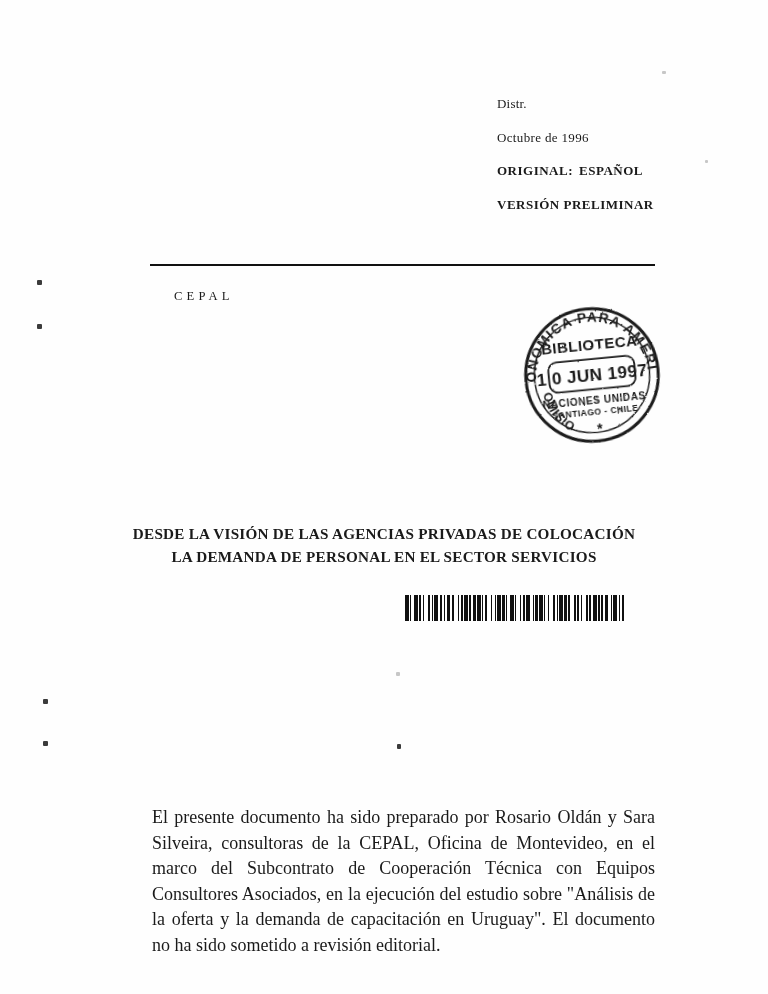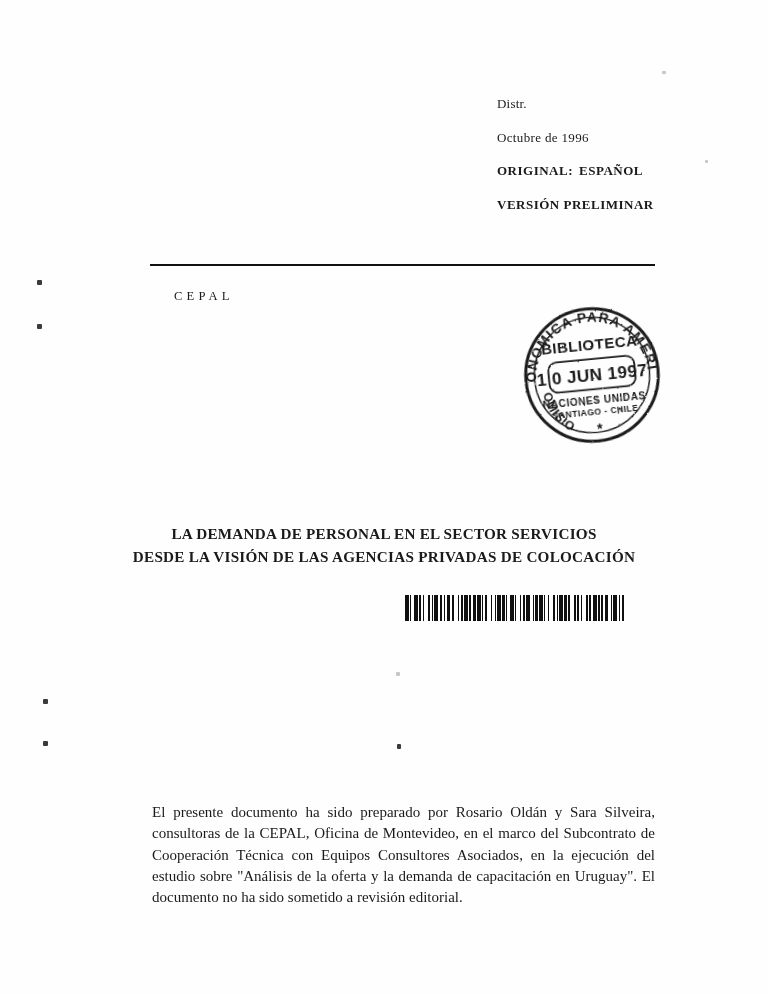--- a/index.html
+++ b/index.html
@@ -133,21 +133,21 @@
     color: #151515;
     white-space: nowrap;
   }
 
   
   #footnote {
     position: absolute;
     left: 152px;
     top: 787px;
     width: 503px;
-    font-size: 15px;
+    font-size: 18px;
     line-height: 1.42;
     text-align: justify;
     text-justify: inter-word;
   }
 </style>
 </head>
 <body>
 
 <div id="page">
 
@@ -197,22 +197,22 @@
         <rect x="40" y="78" width="120" height="42" rx="12" ry="12" fill="none" stroke="#1b1b1b" stroke-width="2.6"></rect>
         <text x="100" y="108" text-anchor="middle" font-family="'Liberation Sans','DejaVu Sans',sans-serif" font-size="24" font-weight="bold" letter-spacing="0.5">1 0 JUN 1997</text>
         <text x="100" y="140" text-anchor="middle" font-family="'Liberation Sans','DejaVu Sans',sans-serif" font-size="14" font-weight="bold" letter-spacing="0.8">NACIONES UNIDAS</text>
         <text x="100" y="155" text-anchor="middle" font-family="'Liberation Sans','DejaVu Sans',sans-serif" font-size="12" font-weight="bold" letter-spacing="0.6">SANTIAGO - CHILE</text>
         <text x="104" y="182" text-anchor="middle" font-family="'Liberation Sans','DejaVu Sans',sans-serif" font-size="20" font-weight="bold">*</text>
       </g>
     </svg>
   </div>
 
   <h1 id="doc-title">
+    <span class="tline">DESDE LA VISIÓN DE LAS AGENCIAS PRIVADAS DE COLOCACIÓN</span>
     <span class="tline">LA DEMANDA DE PERSONAL EN EL SECTOR SERVICIOS</span>
-    <span class="tline">DESDE LA VISIÓN DE LAS AGENCIAS PRIVADAS DE COLOCACIÓN</span>
   </h1>
 
   <div id="barcode-area">
     <div id="barcode-bars">
         <i style="width: 3.96px;"></i>
         <i class="sp" style="width: 1.32px;"></i>
         <i style="width: 1.32px;"></i>
         <i class="sp" style="width: 2.64px;"></i>
         <i style="width: 3.96px;"></i>
         <i class="sp" style="width: 1.32px;"></i>

